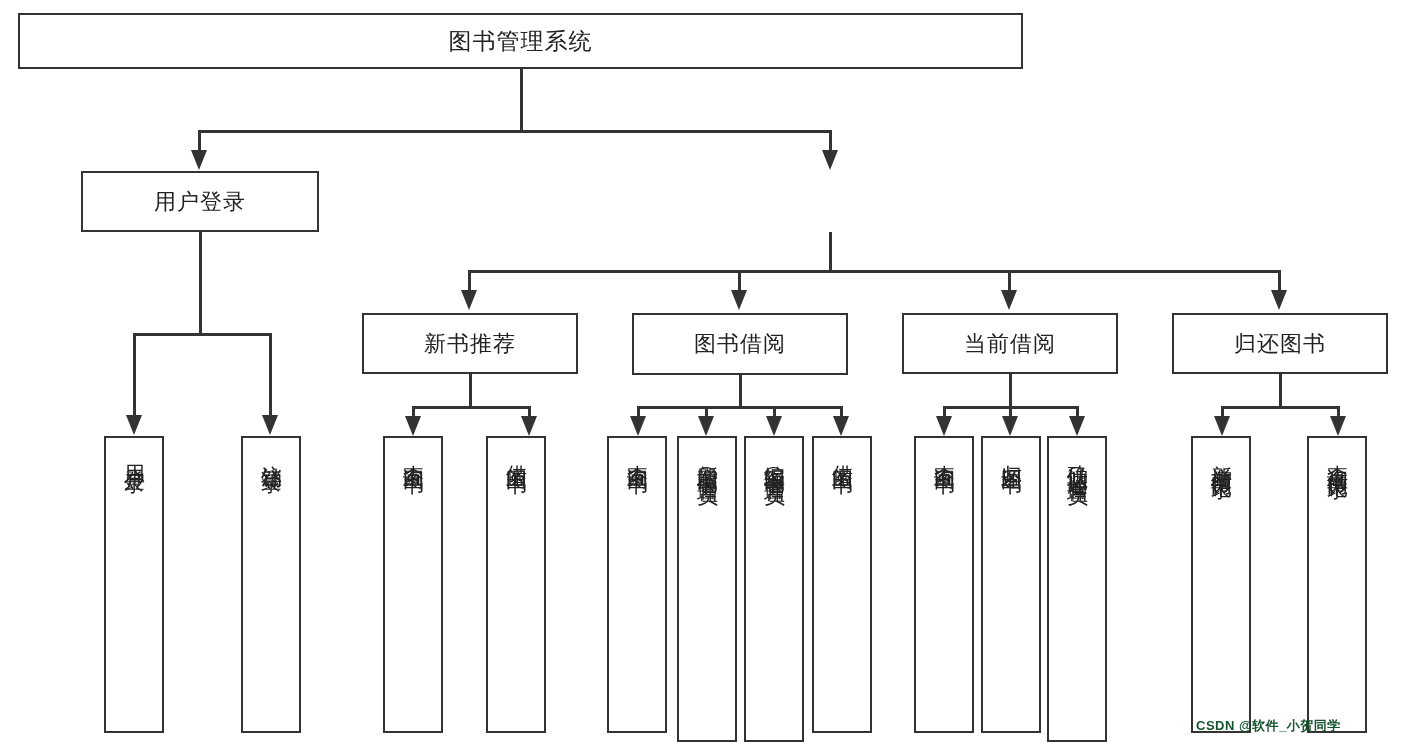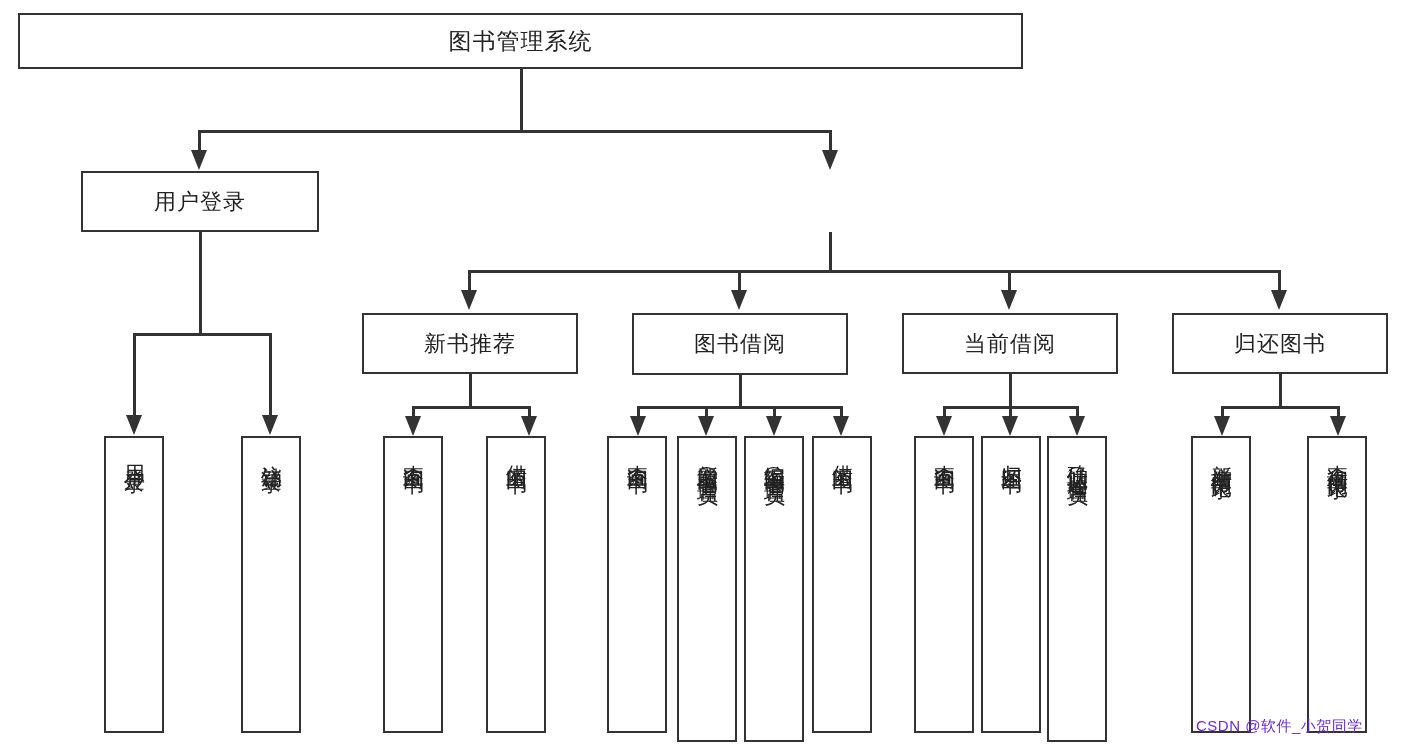--- a/index.html
+++ b/index.html
@@ -61,25 +61,26 @@
   .arrow{
     position:absolute;
     width:0;height:0;
     border-left:8px solid transparent;
     border-right:8px solid transparent;
     border-top:20px solid #333333;
   }
   
   #watermark{
     position:absolute;
-    font-size:15px;
-    color:#6d28d9;
+    font-size:13px;
+    color:#14532d;
     white-space:nowrap;
     letter-spacing:0.5px;
     pointer-events:none;
+    font-weight:bold;
   }
 </style>
 </head>
 <body>
 
 <div id="canvas">
 
   <div class="node" id="node-root" style="left:18px; top:13px; width:1005px; height:56px;">
     <span class="label">图书管理系统</span>
   </div>

